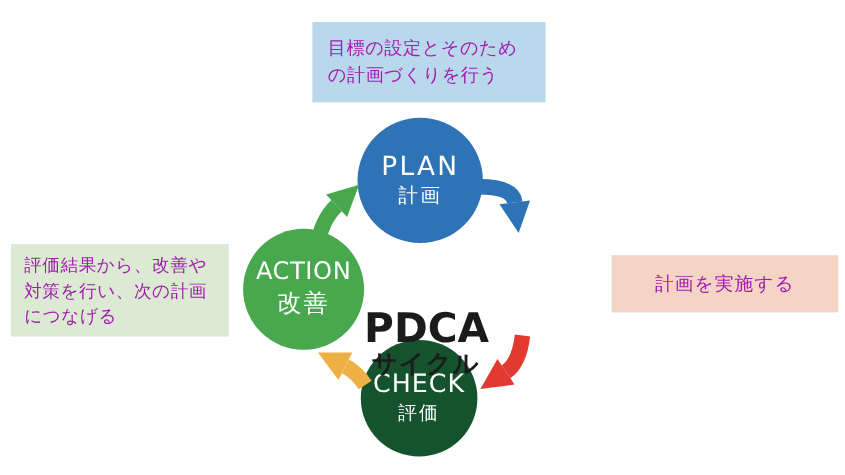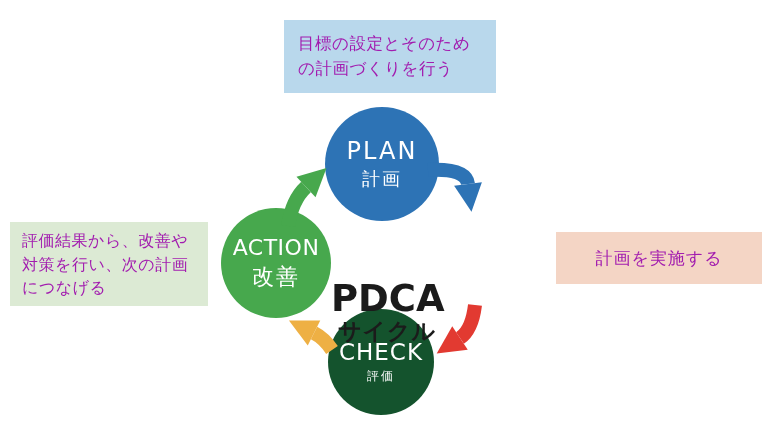--- a/index.html
+++ b/index.html
@@ -15,21 +15,21 @@
   .circle .en{line-height:1.1;}
   .circle .jp{line-height:1.2;margin-top:4px;letter-spacing:2px;}
   .c-plan{left:325px;top:107px;width:114px;height:114px;}
   .c-plan .en{font-size:24px;letter-spacing:2px;}
   .c-plan .jp{font-size:18px;text-align:center;}
   .c-do{left:435px;top:207px;width:112px;height:112px;}
   .c-do .en{font-size:24px;letter-spacing:2px;}
   .c-do .jp{font-size:18px;}
   .c-check{left:328px;top:309px;width:106px;height:106px;}
   .c-check .en{font-size:23px;letter-spacing:1px;}
-  .c-check .jp{font-size:12px;}
+  .c-check .jp{font-size:17px;}
   .c-action{left:221px;top:208px;width:110px;height:110px;}
   .c-action .en{font-size:22px;letter-spacing:0.5px;}
   .c-action .jp{font-size:22px;}
 
   .center-label{position:absolute;left:331px;top:236px;width:112px;text-align:center;color:#1b1b1b;margin-top:44px;}
   .center-label .t1{font-size:37px;font-weight:bold;line-height:38px;}
   .center-label .t2{font-size:23px;font-weight:bold;line-height:27px;letter-spacing:1px;}
 
   #arrows{position:absolute;left:0;top:0;pointer-events:none;}
 </style>

